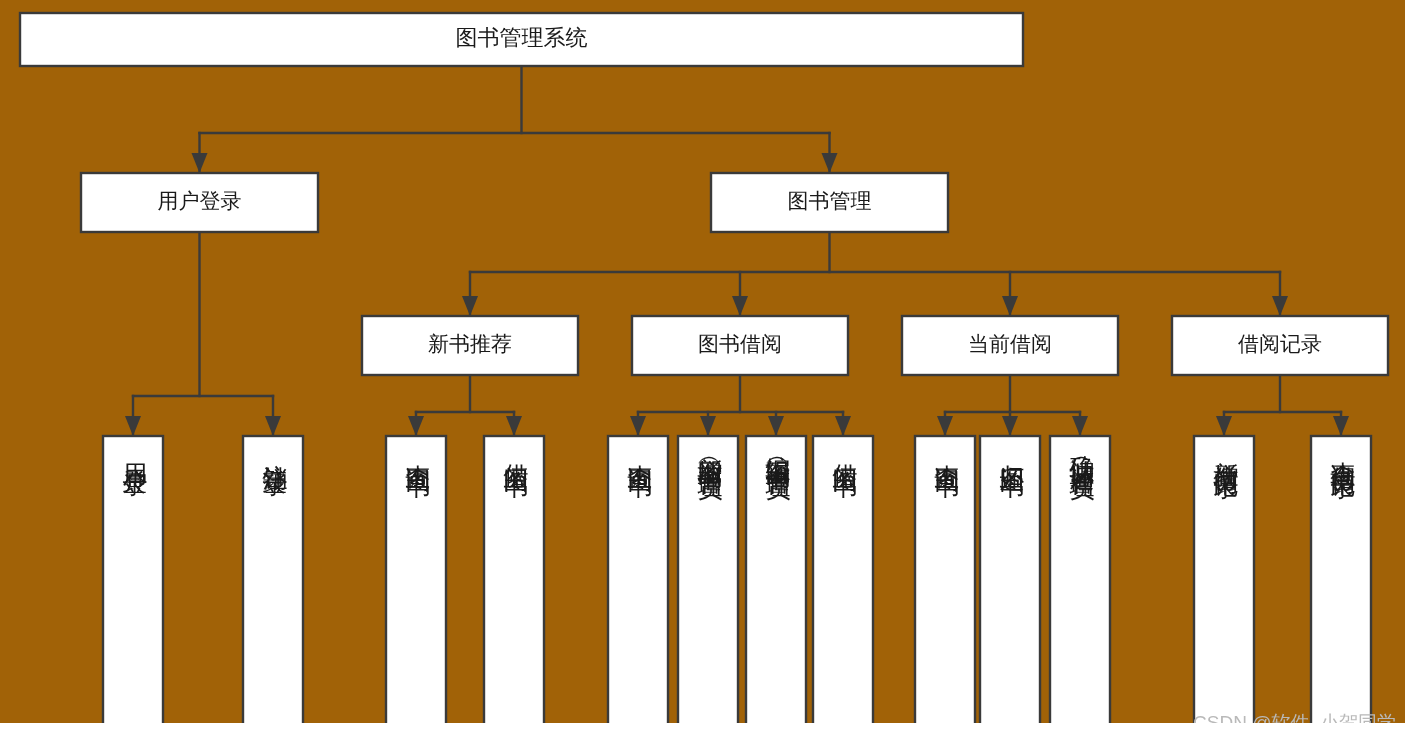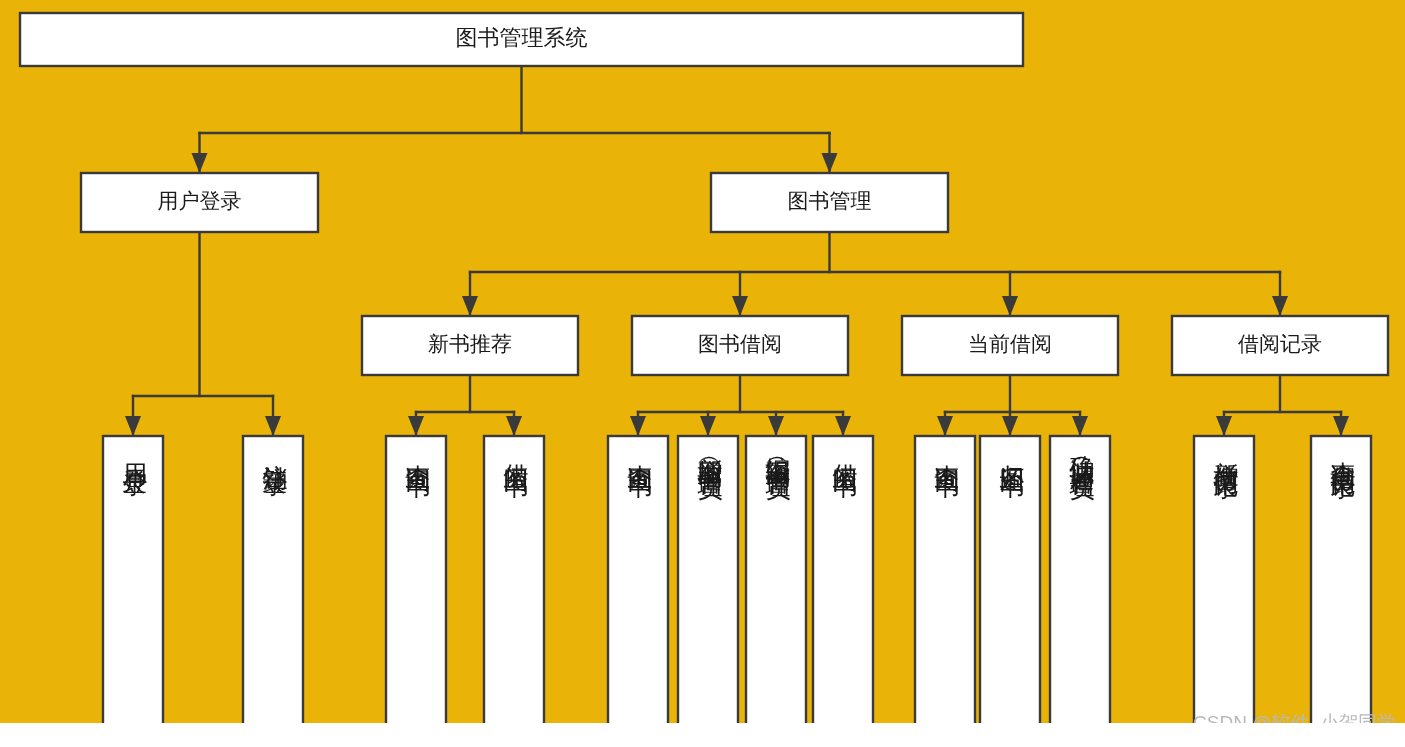--- a/index.html
+++ b/index.html
@@ -8,21 +8,21 @@
     padding: 0;
     background: #ffffff;
   }
   body {
     font-family: "Liberation Sans", "DejaVu Sans", sans-serif;
   }
   #diagram-root {
     position: relative;
     width: 1405px;
     height: 723px;
-    background: #eab308;
+    background: #a16207;
     overflow: hidden;
   }
   svg.diagram-canvas {
     position: absolute;
     left: 0;
     top: 0;
     width: 1405px;
     height: 747px;
     display: block;
   }

